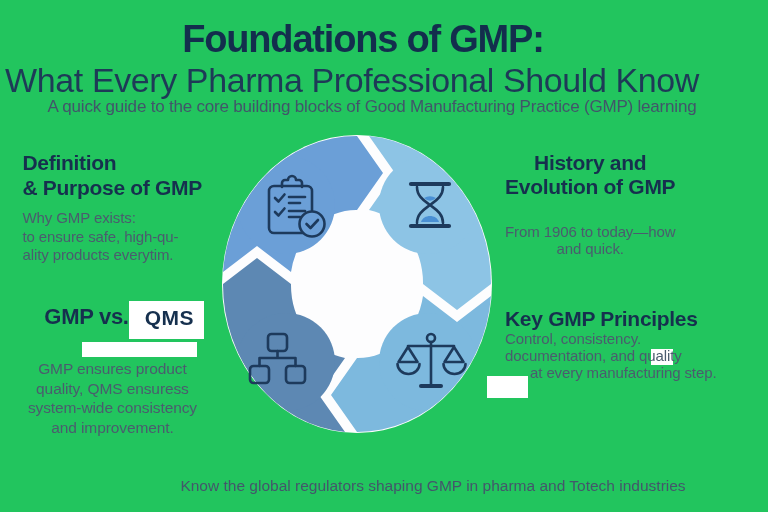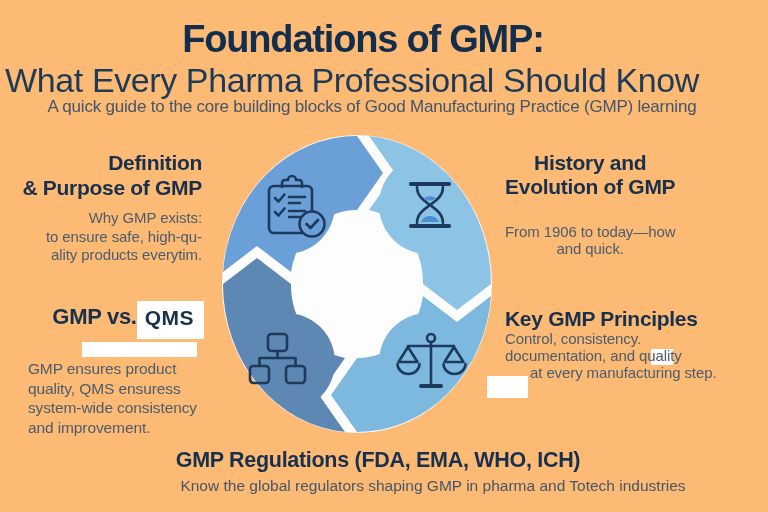--- a/index.html
+++ b/index.html
@@ -1,18 +1,18 @@
 <!DOCTYPE html>
 <html><head>
 <meta charset="utf-8">
 <style>
   html,body{margin:0;padding:0;}
   #page{
     position:relative; width:768px; height:512px; overflow:hidden;
-    background:#fdba74;
+    background:#22c55e;
     font-family:"Liberation Sans","DejaVu Sans",sans-serif;
   }
   .abs{position:absolute;}
 
   .title{
     top:18px; left:363px; transform:translateX(-50%);
     font-size:38px; font-weight:bold; letter-spacing:-1.2px;
     color:#132e4d; white-space:nowrap;
   }
   .subtitle{
@@ -22,34 +22,34 @@
   }
   .tagline{
     top:97px; left:372px; transform:translateX(-50%);
     font-size:17px; color:#42556a; letter-spacing:-0.2px; white-space:nowrap;
   }
 
   .sec-heading{font-size:21px; font-weight:bold; color:#16304e; line-height:25px; letter-spacing:-0.3px;}
   .sec-body{font-size:15px; color:#4b5c6e; letter-spacing:-0.1px;}
   .sec-body div{white-space:nowrap;}
 
-  .blk-def{top:150px; right:566px; text-align:right;}
+  .blk-def{top:150px; right:566px; text-align:left;}
   .blk-def .sec-body{margin-top:9px; line-height:18.5px;}
 
   .blk-hist{top:151px; left:505px; text-align:center;}
   .blk-hist .sec-heading{line-height:24px;}
   .blk-hist .sec-body{margin-top:25px; line-height:16.5px;}
 
   .blk-qms-head{top:301px; right:564px; display:flex; align-items:flex-start; }
   .blk-qms-head .gmp-vs{font-size:22px; font-weight:bold; color:#16304e; letter-spacing:-0.3px; padding-top:3px;}
   .blk-qms-head .qms-patch{
     background:#ffffff; font-size:21px; font-weight:bold; color:#16304e;
-    padding:5px 10px 9px 8px; letter-spacing:0.5px;
+    padding:5px 10px 9px 16px; letter-spacing:0.5px;
   }
-  .blk-qms-body{top:359px; right:571px; text-align:left; font-size:15.5px; line-height:19.5px;margin-left:12px;}
+  .blk-qms-body{top:359px; right:571px; text-align:center; font-size:15.5px; line-height:19.5px;margin-left:12px;}
 
   .blk-prin{top:306px; left:505px;}
   .blk-prin .sec-body{line-height:16.8px;}
   .blk-prin .indented{padding-left:25px;}
 
   .blk-reg-h{top:448px; left:378px; transform:translateX(-50%);
     font-size:21.5px; font-weight:bold; color:#16304e; letter-spacing:-0.3px; white-space:nowrap;}
   .blk-reg-b{top:477px; left:433px; transform:translateX(-50%);
     font-size:15.5px; color:#44566b; white-space:nowrap;}
 
@@ -172,16 +172,15 @@
 
   <div class="abs blk-prin">
     <div class="sec-heading">Key GMP Principles</div>
     <div class="sec-body">
       <div>Control, consistency.</div>
       <div>documentation, and quality</div>
       <div class="indented">at every manufacturing step.</div>
     </div>
   </div>
 
-  <div class="abs blk-reg-h">GMP Regulations (FDA, EMA, WHO, ICH)</div>
   <div class="abs blk-reg-b">Know the global regulators shaping GMP in pharma and Totech industries</div>
 
 </div>
 
 </body></html>

